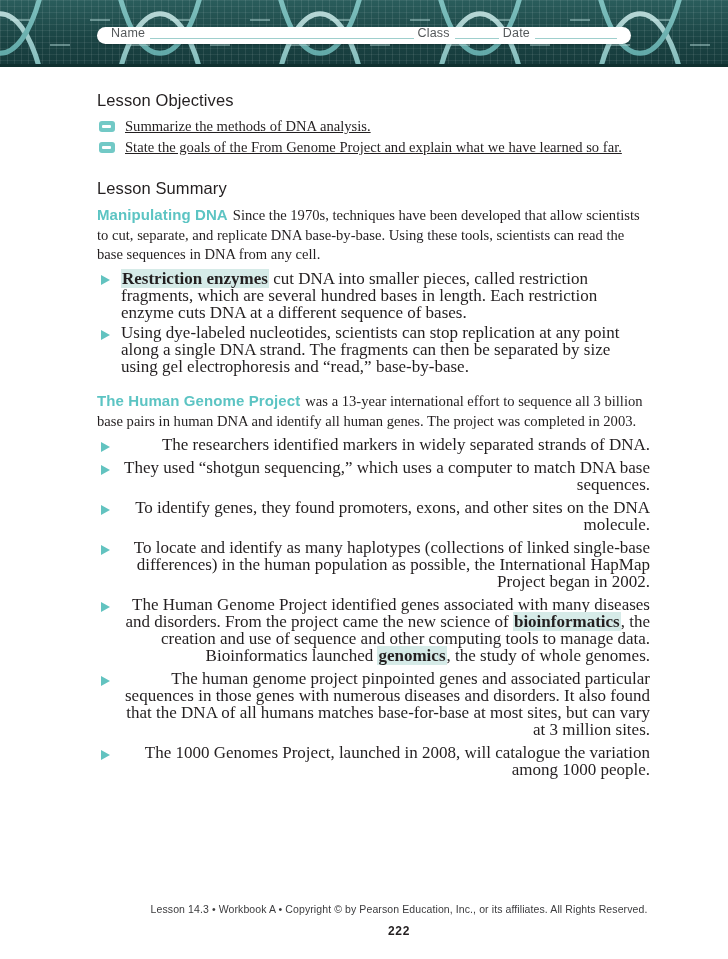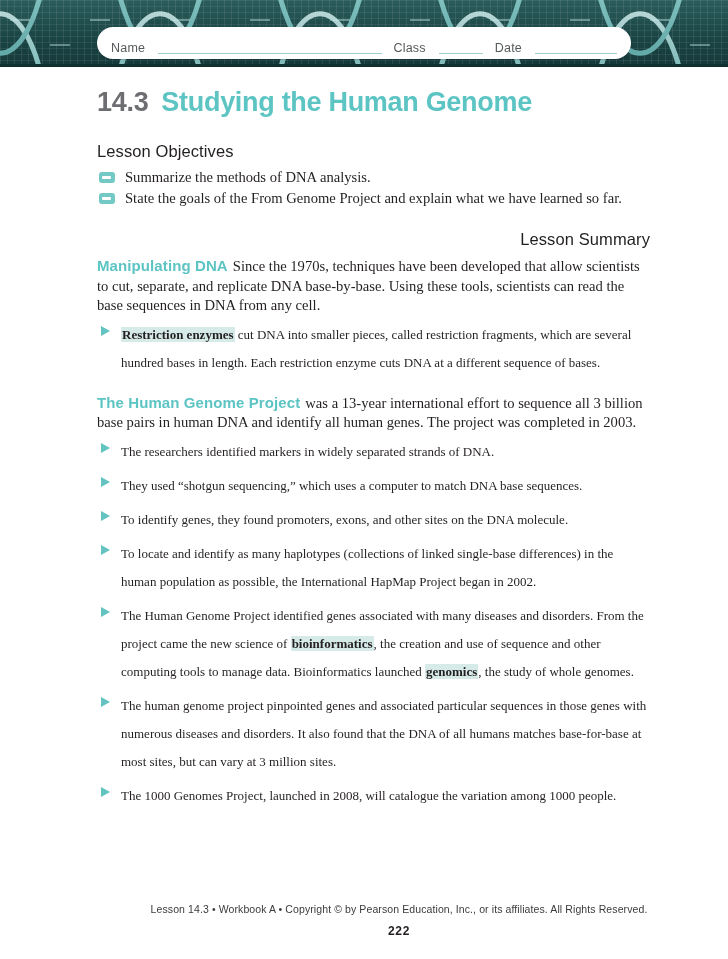--- a/index.html
+++ b/index.html
@@ -38,29 +38,28 @@
     position: absolute;
     left: 0; bottom: 0;
     width: 728px; height: 3px;
     background: #10302f;
   }
 
   
   .namebar {
     position: absolute;
     left: 97px; top: 27px;
-    width: 534px; height: 32px;
+    width: 534px; height: 17px;
     background: #ffffff;
     border-radius: 16px;
     box-shadow: 0 1px 2px rgba(0,0,0,0.18);
     display: flex;
     align-items: flex-end;
     padding: 0 14px 4px 14px;
     box-sizing: border-box;
-    gap: 8px;
   }
   .field-label {
     font-family: "Liberation Sans", sans-serif;
     font-size: 12.5px;
     color: #55595b;
     letter-spacing: 0.2px;
     white-space: nowrap;
     line-height: 14px;
   }
   .rule {
@@ -95,24 +94,24 @@
   .title-text { color: #5cc4c3; }
 
   h2.section {
     font-family: "Liberation Sans", sans-serif;
     font-weight: normal;
     font-size: 16.5px;
     color: #231f20;
     margin: 24px 0 7px 0;
     letter-spacing: 0.1px;
   }
-  h2.section.summary { margin-top: 22px; text-align: right; }
-
-  
-  .objectives { margin: 0; }
+  h2.section.summary { margin-top: 22px; }
+
+  
+  .objectives { margin: 0; text-decoration: underline; }
   .obj-row {
     display: flex;
     align-items: flex-start;
     margin-bottom: 2px;
   }
   .obj-icon {
     flex: 0 0 auto;
     width: 16px; height: 11px;
     border-radius: 3px;
     background: #72c9c6;
@@ -146,39 +145,39 @@
   .lead.second { margin-top: 16px; }
 
   ul.tri {
     list-style: none;
     margin: 5px 0 0 0;
     padding: 0;
   }
   ul.tri > li {
     position: relative;
     padding-left: 24px;
-    font-size: 13px;
-    line-height: 28px;
+    font-size: 17px;
+    line-height: 17px;
     margin-bottom: 3.5px;
   }
   ul.tri > li::before {
     content: "";
     position: absolute;
     left: 4px; top: 5.5px;
     width: 0; height: 0;
     border-left: 9px solid #62c3c0;
     border-top: 5.5px solid transparent;
     border-bottom: 5.5px solid transparent;
   }
   .hl {
     font-weight: bold;
     background: #d6ebe8;
     padding: 0 1px;
   }
-  ul.tri.tight > li { margin-bottom: 6px; }
+  ul.tri.tight > li { margin-bottom: 6px; text-align: right; }
 
   
   .footer {
     position: absolute;
     left: 0; top: 903px;
     width: 728px;
     text-align: center;
     font-family: "Liberation Sans", sans-serif;
     padding-left: 35px;
   }
@@ -241,24 +240,20 @@
   <span class="rule rule-name"></span>
   <span class="field-label">Class</span>
   <span class="rule rule-class"></span>
   <span class="field-label">Date</span>
   <span class="rule rule-date"></span>
 </div>
 
 <div class="page">
   <div class="content">
 
-    <div class="title-row">
-      <span class="title-num">14.3</span>
-      <span class="title-text">Studying the Human Genome</span>
-    </div>
 
     <h2 class="section">Lesson Objectives</h2>
 
     <div class="objectives">
       <div class="obj-row">
         <span class="obj-icon"></span>
         <span class="obj-text">Summarize the methods of DNA analysis.</span>
       </div>
       <div class="obj-row">
         <span class="obj-icon"></span>
@@ -270,20 +265,23 @@
 
     <p class="lead">
       <span class="run-head">Manipulating DNA</span><span>Since the 1970s, techniques have been developed that allow scientists to cut, separate, and replicate DNA base-by-base. Using these tools, scientists can read the base sequences in DNA from any cell.</span>
     </p>
 
     <ul class="tri">
       <li>
         <span class="hl">Restriction enzymes</span>
         <span>cut DNA into smaller pieces, called restriction fragments, which are several hundred bases in length. Each restriction enzyme cuts DNA at a different sequence of bases.</span>
       </li>
+      <li>
+        <span>Using dye-labeled nucleotides, scientists can stop replication at any point along a single DNA strand. The fragments can then be separated by size using gel electrophoresis and “read,” base-by-base.</span>
+      </li>
     </ul>
 
     <p class="lead second">
       <span class="run-head">The Human Genome Project</span><span>was a 13-year international effort to sequence all 3 billion base pairs in human DNA and identify all human genes. The project was completed in 2003.</span>
     </p>
 
     <ul class="tri tight">
       <li>
         <span>The researchers identified markers in widely separated strands of DNA.</span>
       </li>

